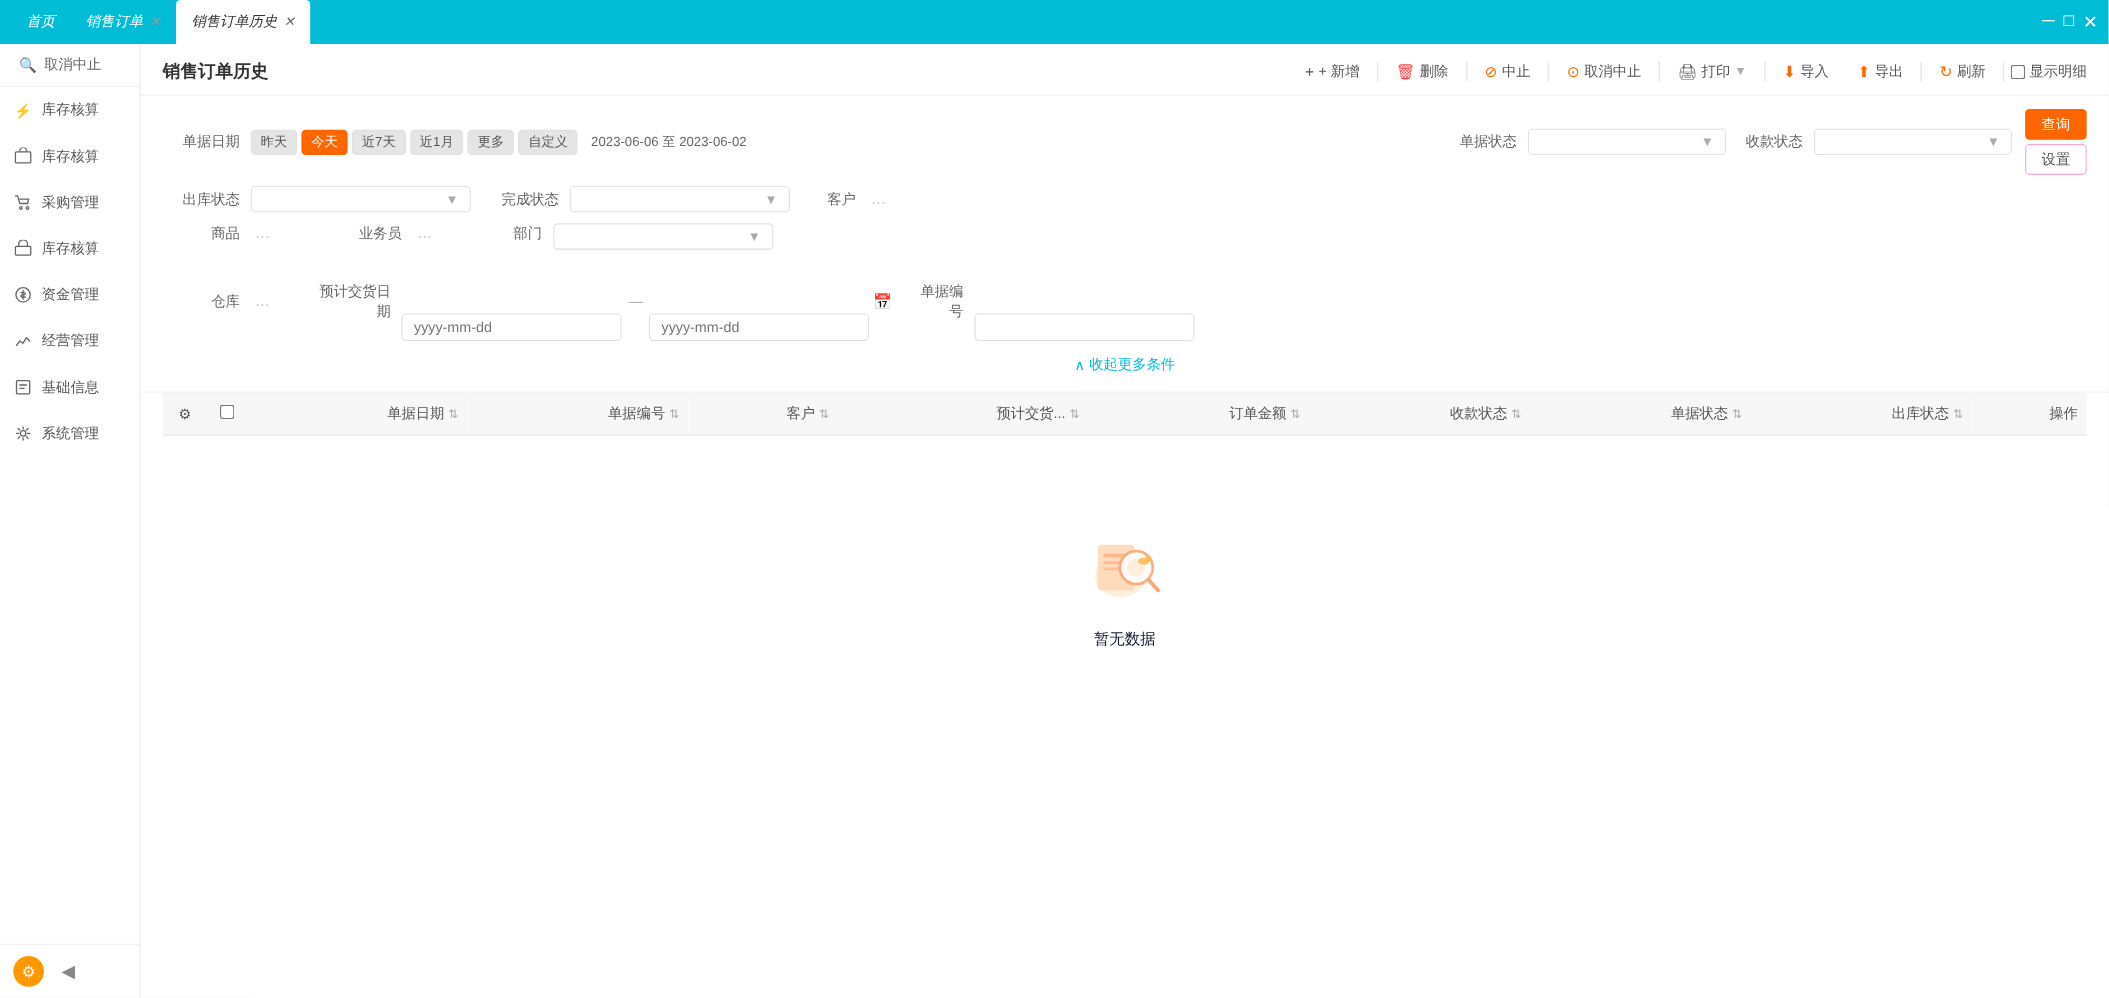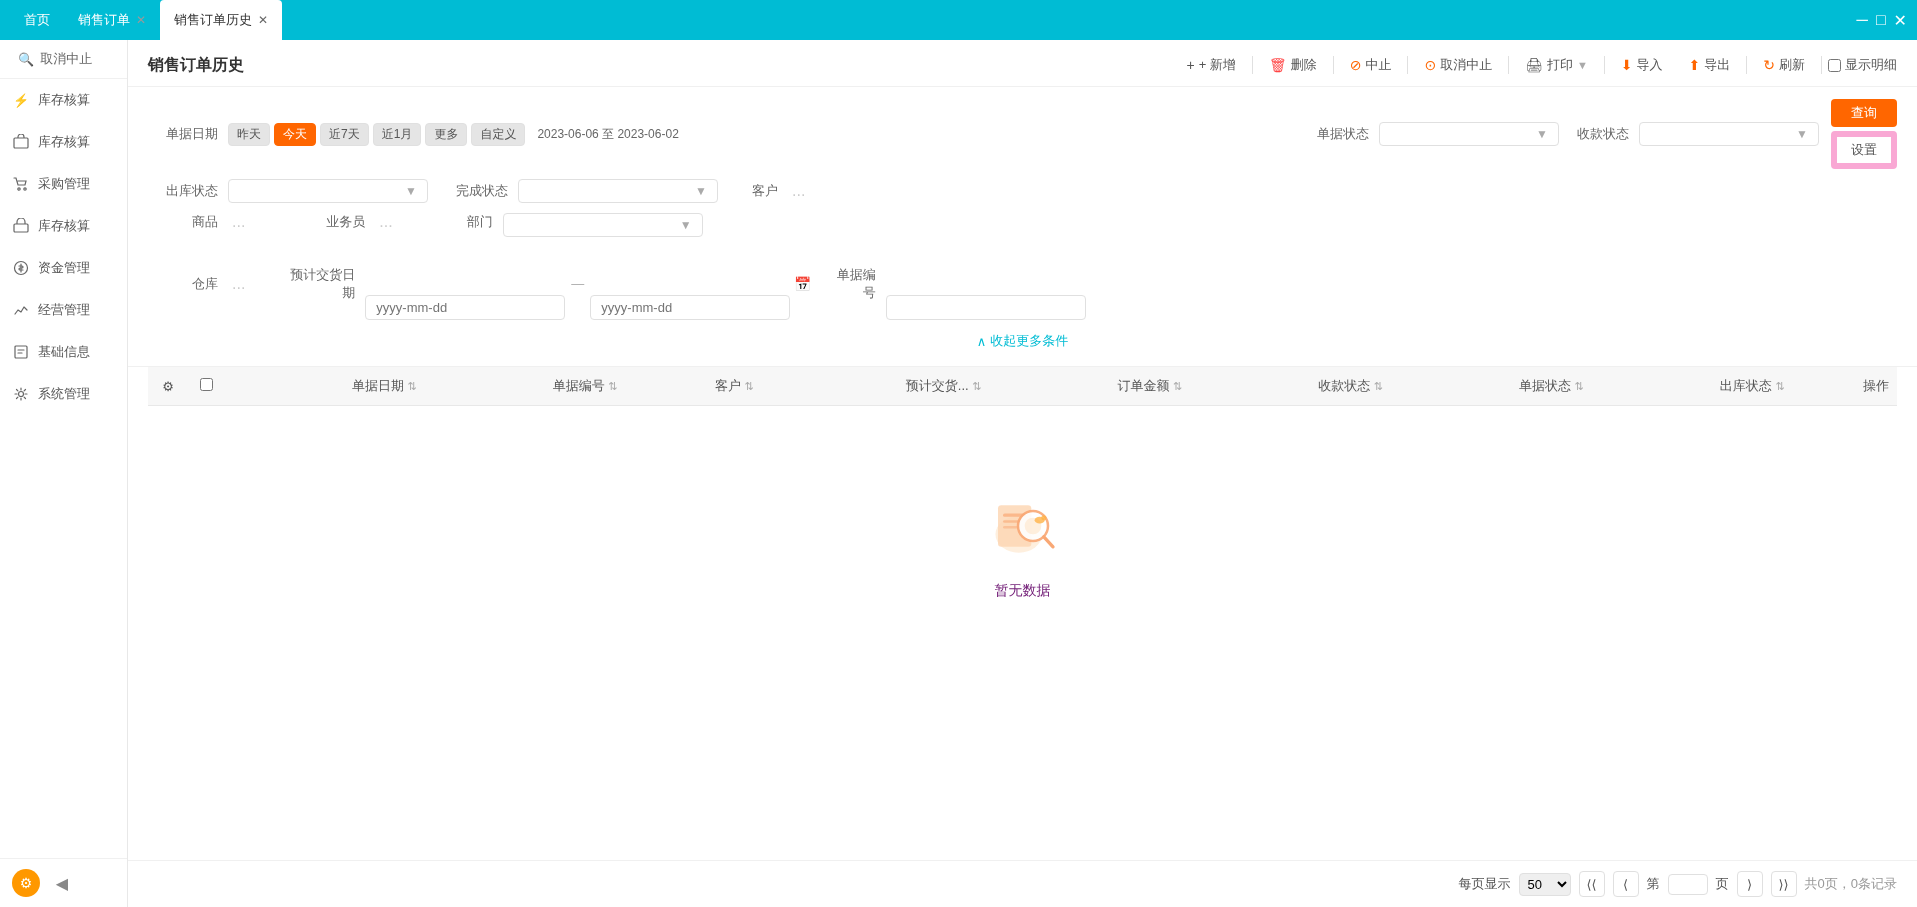--- a/index.html
+++ b/index.html
@@ -1,20 +1,20 @@
 <!DOCTYPE html>
 <html><head>
   <meta charset="utf-8">
   <style>
     * { box-sizing: border-box; margin: 0; padding: 0; }
     body { font-family: "Microsoft YaHei", "微软雅黑", sans-serif; font-size: 13px; background: #f5f5f5; display: flex; flex-direction: column; height: 907px; overflow: hidden; }
 
     
     .top-bar { background: #00bcd4; height: 40px; display: flex; align-items: center; padding: 0 10px; flex-shrink: 0; }
-    .tab-item { display: flex; align-items: center; padding: 0 14px; height: 100%; color: #fff; cursor: pointer; font-size: 13px; position: relative; }
+    .tab-item { display: flex; align-items: center; padding: 0 14px; height: 100%; color: #fff; cursor: pointer; font-size: 13px; position: relative; font-style: italic; }
     .tab-item.active { background: #fff; color: #333; border-radius: 4px 4px 0 0; }
     .tab-item .close-icon { margin-left: 6px; font-size: 12px; color: #999; cursor: pointer; }
     .tab-item.active .close-icon { color: #666; }
     .top-bar-right { margin-left: auto; display: flex; align-items: center; gap: 8px; }
     .top-bar-right .icon-btn { color: #fff; cursor: pointer; font-size: 16px; }
 
     
     .main-layout { display: flex; flex: 1; overflow: hidden; }
 
     
@@ -60,21 +60,21 @@
     thead tr { background: #f7f7f7; }
     thead th { padding: 10px 8px; text-align: right; font-size: 13px; color: #555; font-weight: normal; border-bottom: 1px solid #e8e8e8; white-space: nowrap; }
     thead th .sort-icon { color: #aaa; font-size: 11px; }
     .th-settings { width: 40px; text-align: center; }
     .th-check { width: 36px; text-align: center; }
 
     
     .empty-state { display: flex; flex-direction: column; align-items: center; justify-content: center; padding: 80px 0; }
     .empty-icon { width: 100px; height: 80px; position: relative; margin-bottom: 16px; }
     .empty-icon svg { width: 100%; height: 100%; }
-    .empty-text { color: #701a75; font-size: 14px; }
+    .empty-text { color: #0f172a; font-size: 14px; }
 
     
     .table-footer { display: flex; align-items: center; justify-content: flex-end; padding: 10px 20px; border-top: 1px solid #f0f0f0; gap: 8px; flex-shrink: 0; font-size: 13px; color: #555; }
     .page-size-select { border: 1px solid #e0e0e0; border-radius: 4px; padding: 2px 4px; font-size: 13px; cursor: pointer; }
     .page-nav-btn { width: 26px; height: 26px; display: flex; align-items: center; justify-content: center; border: 1px solid #e0e0e0; border-radius: 4px; cursor: pointer; color: #555; background: #fff; font-size: 13px; }
     .page-input { width: 40px; border: 1px solid #e0e0e0; border-radius: 4px; text-align: center; padding: 2px 4px; font-size: 13px; }
     .total-info { color: #999; font-size: 13px; }
   </style>
 </head>
 <body>
@@ -248,21 +248,21 @@
           <span class="sc-text"></span>
           <span class="sc-arrow">▼</span>
         </div>
         <span class="filter-label" style="width:70px; margin-left:10px;">收款状态</span>
         <div class="select-control" style="min-width:180px;">
           <span class="sc-text"></span>
           <span class="sc-arrow">▼</span>
         </div>
         <div style="display:flex; flex-direction:column; gap:4px; margin-left:12px;">
           <button class="toolbar-btn-primary">查询</button>
-          <button style="border:6px solid #f9a8d4; background:#fff; border-radius:4px; padding:4px 14px; cursor:pointer; font-size:13px; color:#555;">设置</button>
+          <button style="border:1px solid #f9a8d4; background:#fff; border-radius:4px; padding:4px 14px; cursor:pointer; font-size:13px; color:#555;">设置</button>
         </div>
       </div>
 
       <div style="display:flex; align-items:center; margin-bottom:10px;">
         <span class="filter-label">出库状态</span>
         <div class="select-control" style="min-width:200px;">
           <span class="sc-text"></span>
           <span class="sc-arrow">▼</span>
         </div>
         <span class="filter-label" style="width:70px; margin-left:20px;">完成状态</span>
@@ -341,30 +341,14 @@
             <line x1="85" y1="58" x2="96" y2="70" stroke="#f9a875" stroke-width="4" stroke-linecap="round"></line>
 
             <ellipse cx="80" cy="38" rx="6" ry="4" fill="#ffb347" opacity="0.8"></ellipse>
             <circle cx="85" cy="35" r="3" fill="#ffb347" opacity="0.8"></circle>
           </svg>
         </div>
         <span class="empty-text">暂无数据</span>
       </div>
     </div>
 
-    <div class="table-footer">
-      <span>每页显示</span>
-      <select class="page-size-select">
-        <option>50</option>
-        <option>100</option>
-        <option>200</option>
-      </select>
-      <button class="page-nav-btn">⟨⟨</button>
-      <button class="page-nav-btn">⟨</button>
-      <span style="color:#555;">第</span>
-      <input class="page-input" type="text" style="">
-      <span>页</span>
-      <button class="page-nav-btn">⟩</button>
-      <button class="page-nav-btn">⟩⟩</button>
-      <span class="total-info">共0页，0条记录</span>
-    </div>
   </div>
 </div>
 
 </body></html>

